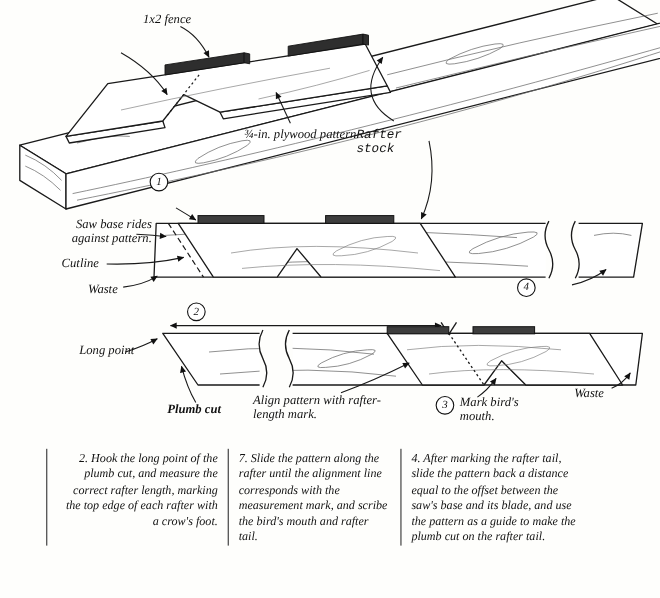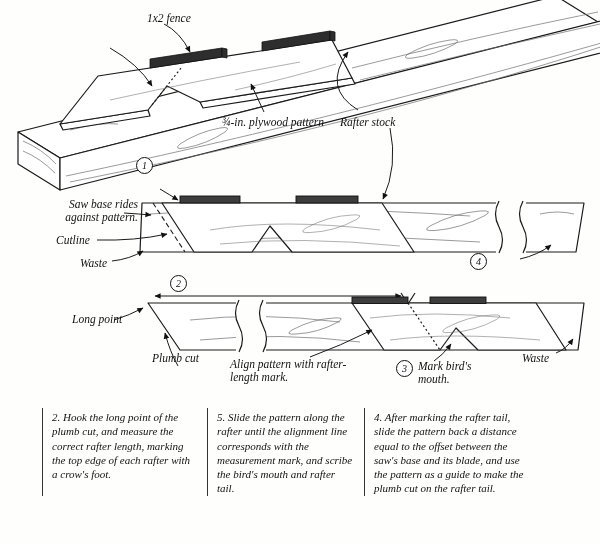--- a/index.html
+++ b/index.html
@@ -9,21 +9,21 @@
   .lbl { position:absolute; font-style:italic; font-size:11.5px; line-height:1.16; color:#111; }
   .center { text-align:right; }
   .callout { position:absolute; display:flex; gap:5px; align-items:flex-start; }
   .num { flex:0 0 auto; width:15px; height:15px; border:1.3px solid #111; border-radius:50%;
          display:flex; align-items:center; justify-content:center;
          font-size:10px; font-style:italic; color:#111; margin-top:0px; background:#fff; }
   .callout .txt { font-style:italic; font-size:11.5px; line-height:1.16; color:#111; }
   .steps { position:absolute; left:42px; top:408px; width:548px; display:flex; }
   .step { font-style:italic; font-size:11px; line-height:1.3; color:#111; padding:2px 9px 0 9px; }
   .step.c1 { width:110px; flex:none; padding-left:4px; }
-  .step.c2 { width:146px; flex:none; border-left:1px solid #333; }
+  .step.c2 { width:146px; flex:none; border-left:1px solid #333;text-align:right; }
   .step.c3 { width:138px; flex:none; border-left:1px solid #333; }
   .step.c4 { width:154px; flex:none; border-left:1px solid #333; }
 </style>
 </head>
 <body>
 
 <div class="page">
 
   <svg class="art" width="600" height="405" viewBox="0 0 600 405">
     <defs>
@@ -146,25 +146,25 @@
     <g stroke="#1a1a1a" stroke-width="1" fill="none">
       <path d="M114,320 Q130,315 143,308" marker-end="url(#ah)"></path>
       <path d="M178,366 Q170,352 165,333" marker-end="url(#ah)"></path>
       <path d="M310,357 Q340,346 372,330" marker-end="url(#ah)"></path>
       <path d="M434,361 Q443,355 451,344" marker-end="url(#ah)"></path>
       <path d="M556,353 Q566,349 573,339" marker-end="url(#ah)"></path>
     </g>
   </svg>
 
 
-  <div class="lbl" style="left:130px; top:12px; width:70px;margin-left:17px;">1x2 fence</div>
+  <div class="lbl" style="left:130px; top:12px; width:70px;">1x2 fence</div>
 
   <div class="lbl center" style="left:218px; top:116px; width:106px;">¾-in. plywood pattern</div>
 
-  <div class="lbl" style="left:340px; top:116px; width:80px;">Rafter stock</div>
+  <div class="lbl" style="left:324px; top:116px; width:80px;font-family:Liberation Mono, monospace;">Rafter stock</div>
 
   <div class="callout" style="left:136px; top:157px; width:112px;">
     <span class="num">1</span>
   </div>
 
   <div class="lbl" style="left:38px; top:198px; width:100px;text-align:right;">Saw base rides against pattern.</div>
 
   <div class="lbl" style="left:56px; top:234px; width:60px;">Cutline</div>
 
   <div class="lbl" style="left:80px; top:257px; width:50px;">Waste</div>
@@ -172,30 +172,30 @@
   <div class="callout" style="left:470px; top:253px; width:112px;">
     <span class="num">4</span>
   </div>
 
   <div class="callout" style="left:170px; top:275px; width:175px;">
     <span class="num">2</span>
   </div>
 
   <div class="lbl" style="left:72px; top:313px; width:64px;">Long point</div>
 
-  <div class="lbl" style="left:152px; top:352px; width:70px;">Plumb cut</div>
+  <div class="lbl" style="left:152px; top:366px; width:70px;font-weight:bold;">Plumb cut</div>
 
   <div class="lbl" style="left:230px; top:358px; width:128px;">Align pattern with rafter-length mark.</div>
 
   <div class="callout" style="left:396px; top:360px; width:100px;">
     <span class="num">3</span>
     <span class="txt">Mark bird's mouth.</span>
   </div>
 
   <div class="lbl" style="left:522px; top:352px; width:50px;">Waste</div>
 
   <div class="steps">
     <div class="step c2">2. Hook the long point of the plumb cut, and measure the correct rafter length, marking the top edge of each rafter with a crow's foot.</div>
-    <div class="step c3">5. Slide the pattern along the rafter until the alignment line corresponds with the measurement mark, and scribe the bird's mouth and rafter tail.</div>
+    <div class="step c3">7. Slide the pattern along the rafter until the alignment line corresponds with the measurement mark, and scribe the bird's mouth and rafter tail.</div>
     <div class="step c4">4. After marking the rafter tail, slide the pattern back a distance equal to the offset between the saw's base and its blade, and use the pattern as a guide to make the plumb cut on the rafter tail.</div>
   </div>
 
 </div>
 
 </body></html>

